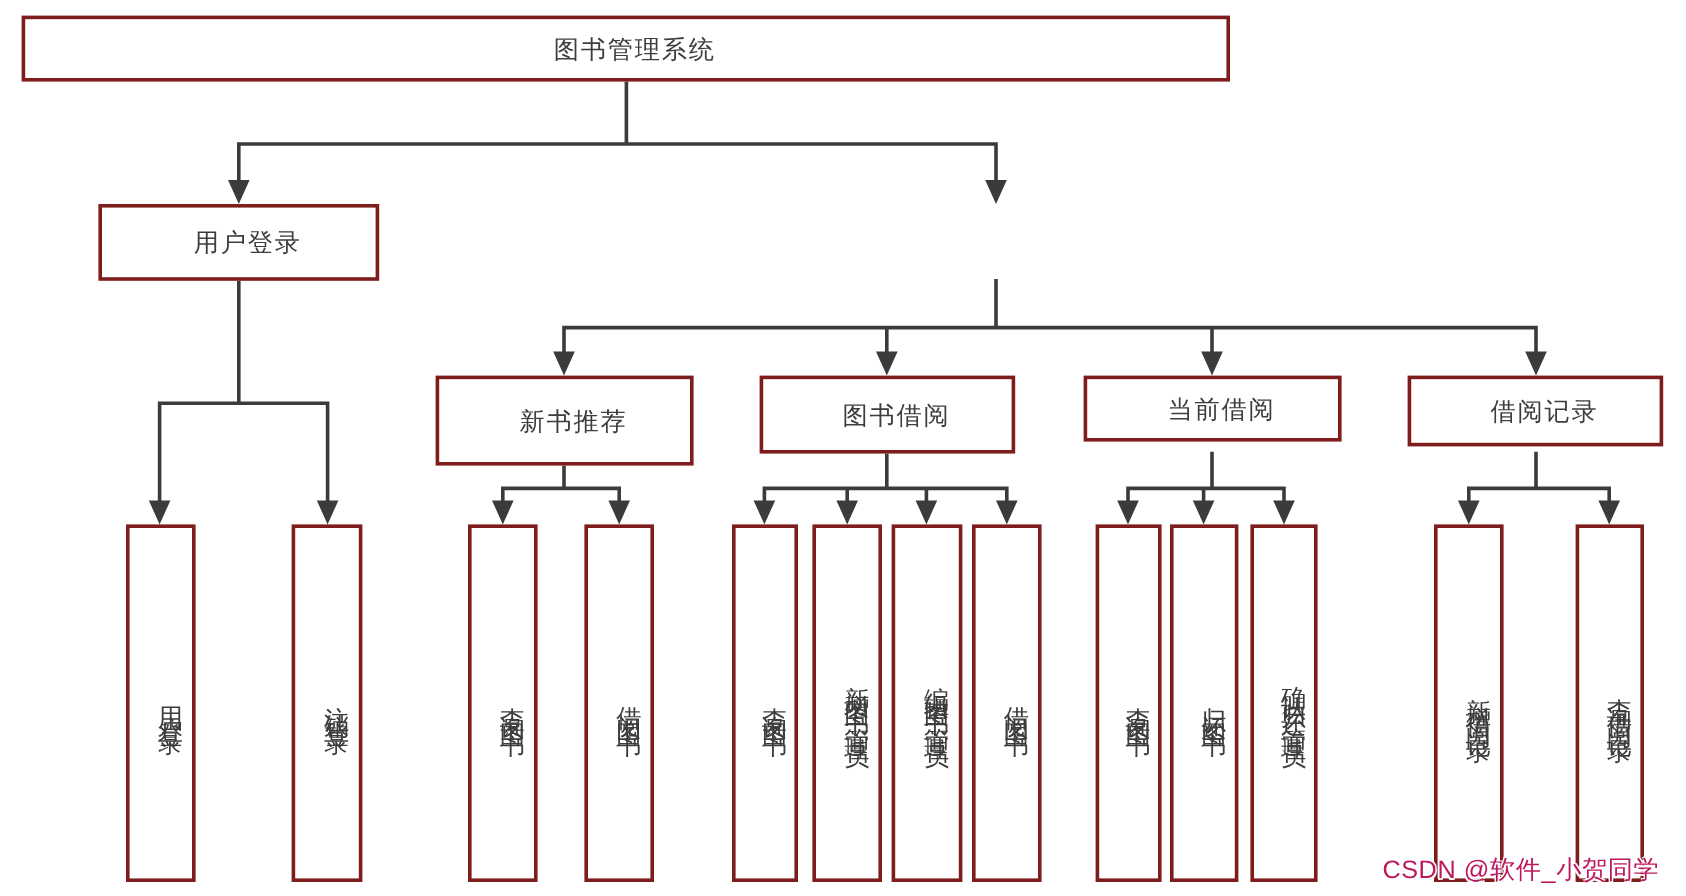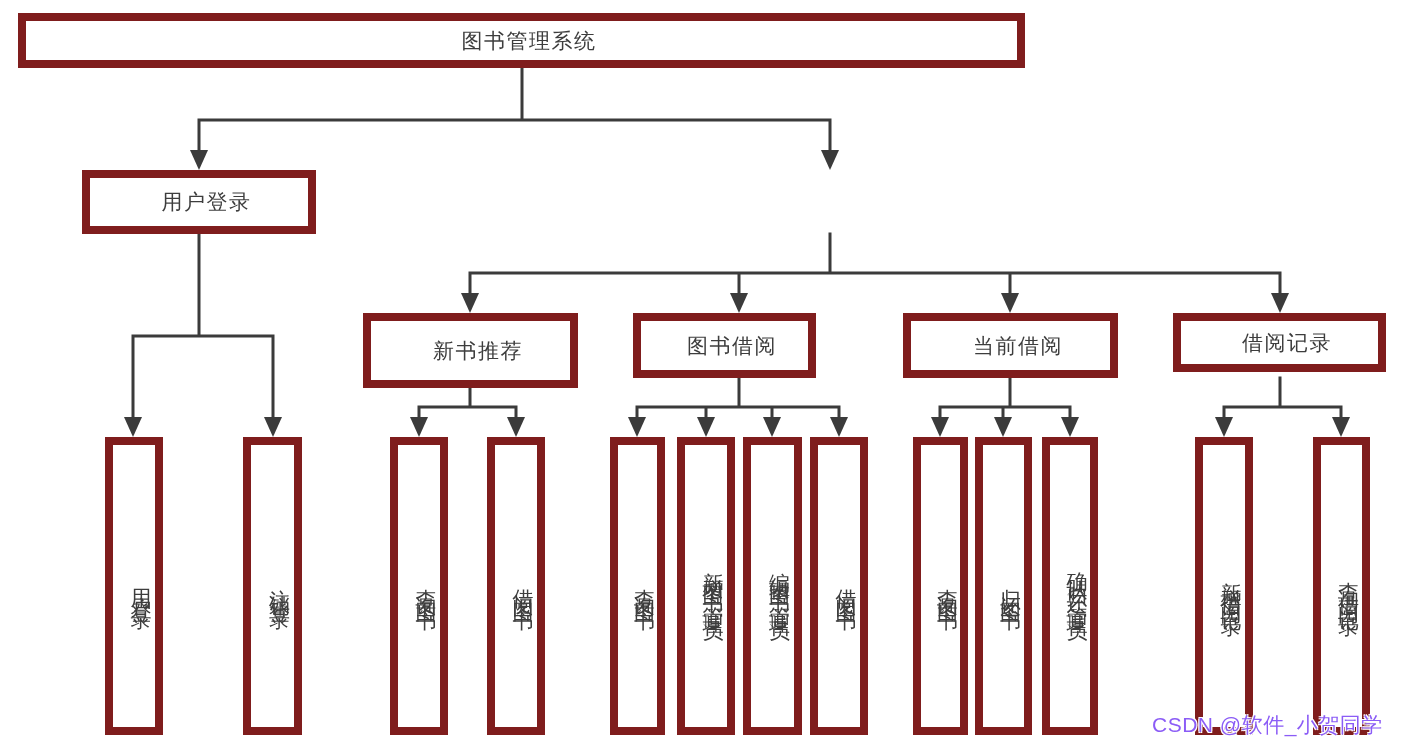--- a/index.html
+++ b/index.html
@@ -9,39 +9,39 @@
     width: 1405px; height: 747px; overflow: hidden; position: relative;
   }
   .canvas {
     position: absolute; left: 0; top: 0; width: 1405px; height: 747px;
     background: #ffffff;
   }
   .connectors { position: absolute; left: 0; top: 0; z-index: 1; }
   .node {
     position: absolute; z-index: 2;
     background: #ffffff;
-    border: 8px solid #7f1d1d;
+    border: 3px solid #7f1d1d;
     display: flex; align-items: center; justify-content: center;
     color: #3d3d3d;
     padding-left: 15px;
   }
   .node.h { font-size: 21px; letter-spacing: 1.5px; }
   .node.v { font-size: 21px; }
   .node.v .vtext {
     writing-mode: vertical-rl;
     text-orientation: mixed;
     letter-spacing: 7px;
     line-height: 1;
     white-space: nowrap;
   }
   .watermark {
     position: absolute; z-index: 3;
     left: 1152px; top: 711px;
     font-size: 21px;
-    color: #8b5cf6;
+    color: #be185d;
     letter-spacing: 0.5px;
     text-shadow: 1px 1px 0 #ffffff, -1px -1px 0 #ffffff, 1px -1px 0 #ffffff, -1px 1px 0 #ffffff;
     white-space: nowrap;
   }
 </style>
 </head>
 <body>
 
 <div class="canvas">
 
@@ -82,24 +82,24 @@
     <span>图书管理系统</span>
   </div>
 
   <div class="node h" style="left:82px; top:170px; width:234px; height:64px;">
     <span>用户登录</span>
   </div>
 
   <div class="node h" style="left:363px; top:313px; width:215px; height:75px;">
     <span>新书推荐</span>
   </div>
-  <div class="node h" style="left:633px; top:313px; width:183px; height:65px;">
+  <div class="node h" style="left:633px; top:313px; width:213px; height:65px;">
     <span>图书借阅</span>
   </div>
-  <div class="node h" style="left:903px; top:313px; width:215px; height:65px;">
+  <div class="node h" style="left:903px; top:313px; width:215px; height:55px;">
     <span>当前借阅</span>
   </div>
   <div class="node h" style="left:1173px; top:313px; width:213px; height:59px;">
     <span>借阅记录</span>
   </div>
 
   <div class="node v" style="left:105px; top:437px; width:58px; height:298px;">
     <span class="vtext">用户登录</span>
   </div>
   <div class="node v" style="left:243px; top:437px; width:59px; height:298px;">

